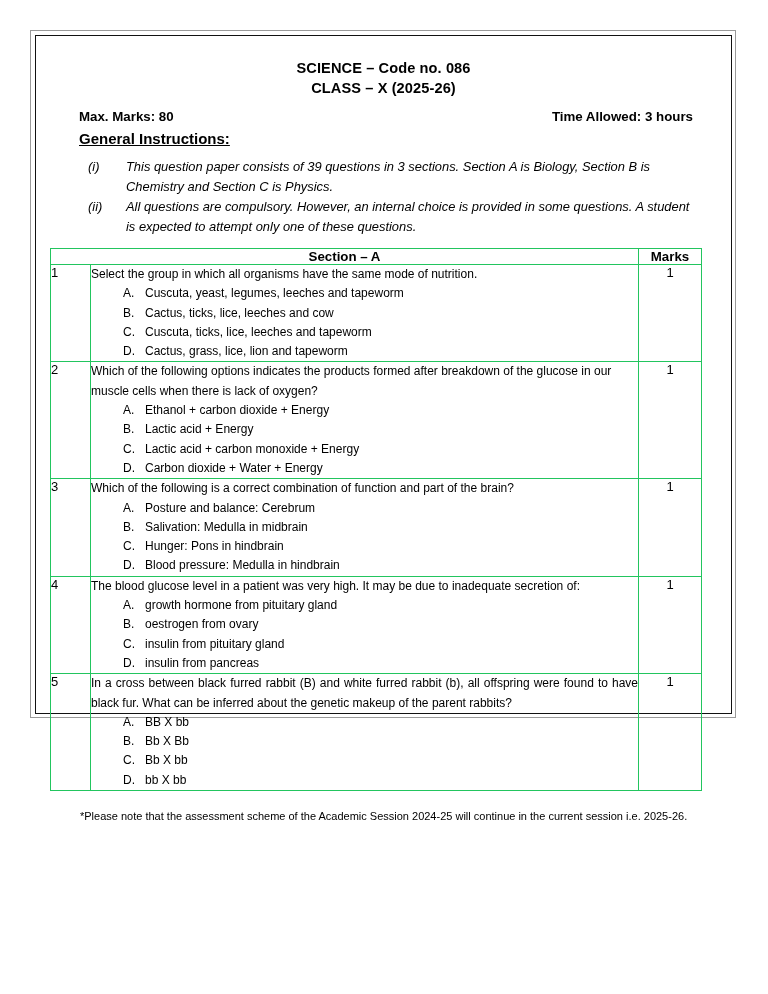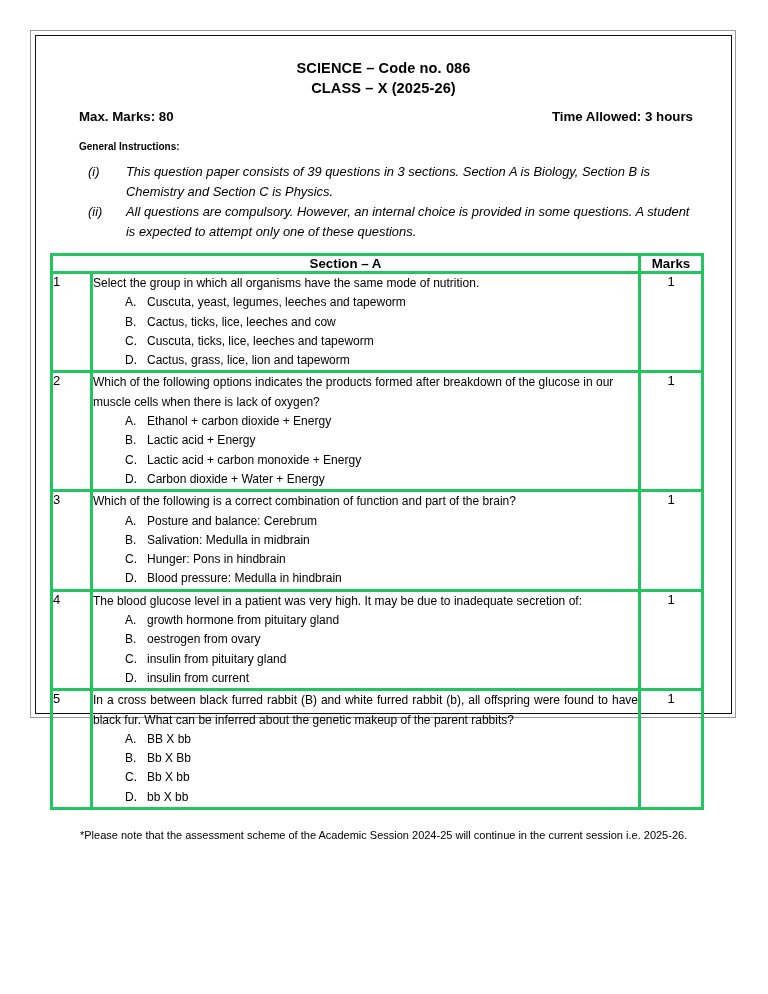--- a/index.html
+++ b/index.html
@@ -57,24 +57,25 @@
     justify-content: space-between;
     margin-top: 11px;
     padding: 0 24px 0 29px;
     font-size: 13.3px;
     font-weight: bold;
   }
   .meta-left, .meta-right { white-space: nowrap; }
 
   
   .gi-heading {
-    margin-top: 17px;
+    margin-top: 6px;
     padding-left: 29px;
-    font-size: 10px;
-    font-weight: bold;
+    font-size: 15px;
+    font-weight: bold;
+    text-decoration: underline;
   }
   .instructions {
     margin-top: 10px;
     padding-left: 38px;
     padding-right: 26px;
   }
   .instr-item {
     display: flex;
     font-style: italic;
     font-size: 12.9px;
@@ -90,21 +91,21 @@
   }
 
   
   .qtable {
     margin-top: 12px;
     width: 651px;
     border-collapse: collapse;
     table-layout: fixed;
   }
   .qtable td, .qtable th {
-    border: 3px solid #22c55e;
+    border: 1px solid #22c55e;
     vertical-align: top;
     padding: 0;
   }
   .col-num   { width: 40px; }
   .col-body  { width: 548px; }
   .col-marks { width: 63px; }
 
   .hdr-section {
     text-align: center;
     font-weight: bold;
@@ -294,21 +295,21 @@
               <li class="opt-item">
                 <span class="opt-label">B.</span>
                 <span class="opt-text">oestrogen from ovary</span>
               </li>
               <li class="opt-item">
                 <span class="opt-label">C.</span>
                 <span class="opt-text">insulin from pituitary gland</span>
               </li>
               <li class="opt-item">
                 <span class="opt-label">D.</span>
-                <span class="opt-text">insulin from current</span>
+                <span class="opt-text">insulin from pancreas</span>
               </li>
             </ul>
           </td>
           <td class="cell-marks">1</td>
         </tr>
 
         <tr>
           <td class="cell-num">5</td>
           <td class="cell-body">
             <p class="q-stem justify">In a cross between black furred rabbit (B) and white furred rabbit (b), all offspring were found to have black fur. What can be inferred about the genetic makeup of the parent rabbits?</p>

